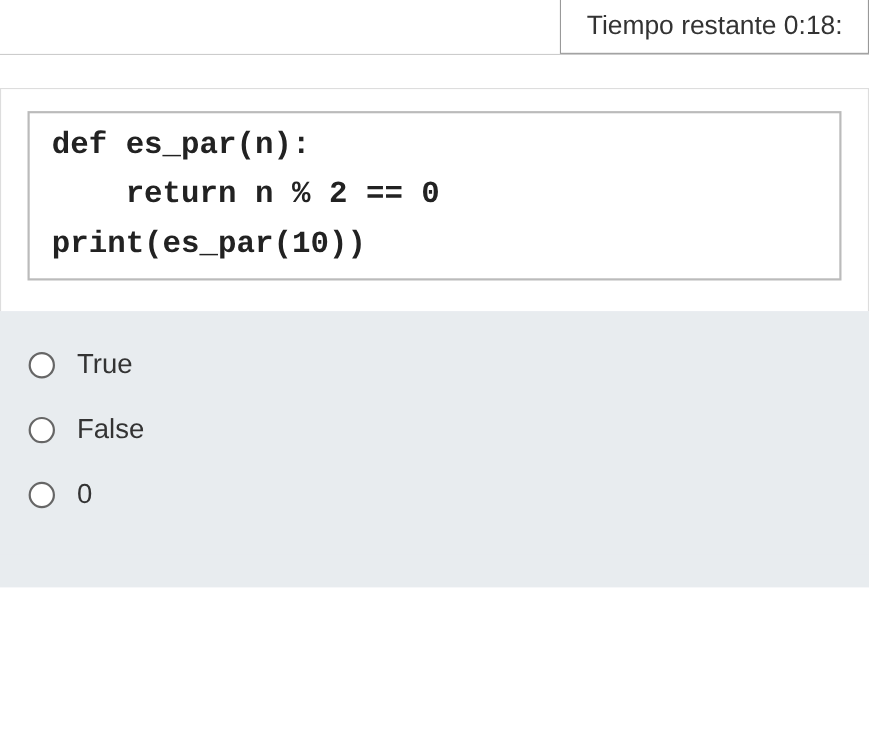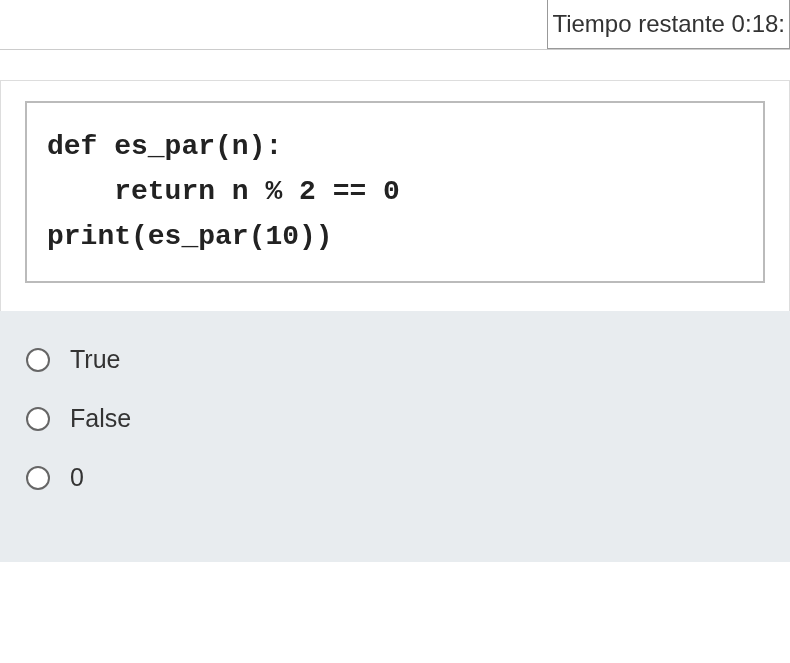--- a/index.html
+++ b/index.html
@@ -16,21 +16,21 @@
     }
     .top-bar {
       display: flex;
       justify-content: flex-end;
       border-bottom: 1px solid #ccc;
       padding-right: 0;
     }
     .timer-box {
       border: 1px solid #999;
       border-top: 1px solid #999;
-      padding: 10px 4px;
+      padding: 10px 23px;
       font-size: 24px;
       color: #333;
       margin-top: -1px;
     }
     .question-panel {
       background: #e8ecef;
       margin-top: 30px;
       padding-bottom: 30px;
     }
     .question-header {
@@ -40,21 +40,21 @@
       border-bottom: none;
     }
     .question-title {
       font-size: 30px;
       color: #4a6a7a;
       font-weight: 400;
       margin-bottom: 28px;
     }
     .code-block {
       border: 2px solid #bbb;
-      padding: 22px 20px;
+      padding: 8px 20px;
       background: #ffffff;
       font-family: 'Consolas', 'Courier New', monospace;
       font-size: 28px;
       line-height: 1.6;
       color: #222;
       white-space: pre;
       font-weight: 600;
     }
     .options-area {
       padding: 34px 26px 10px 26px;

